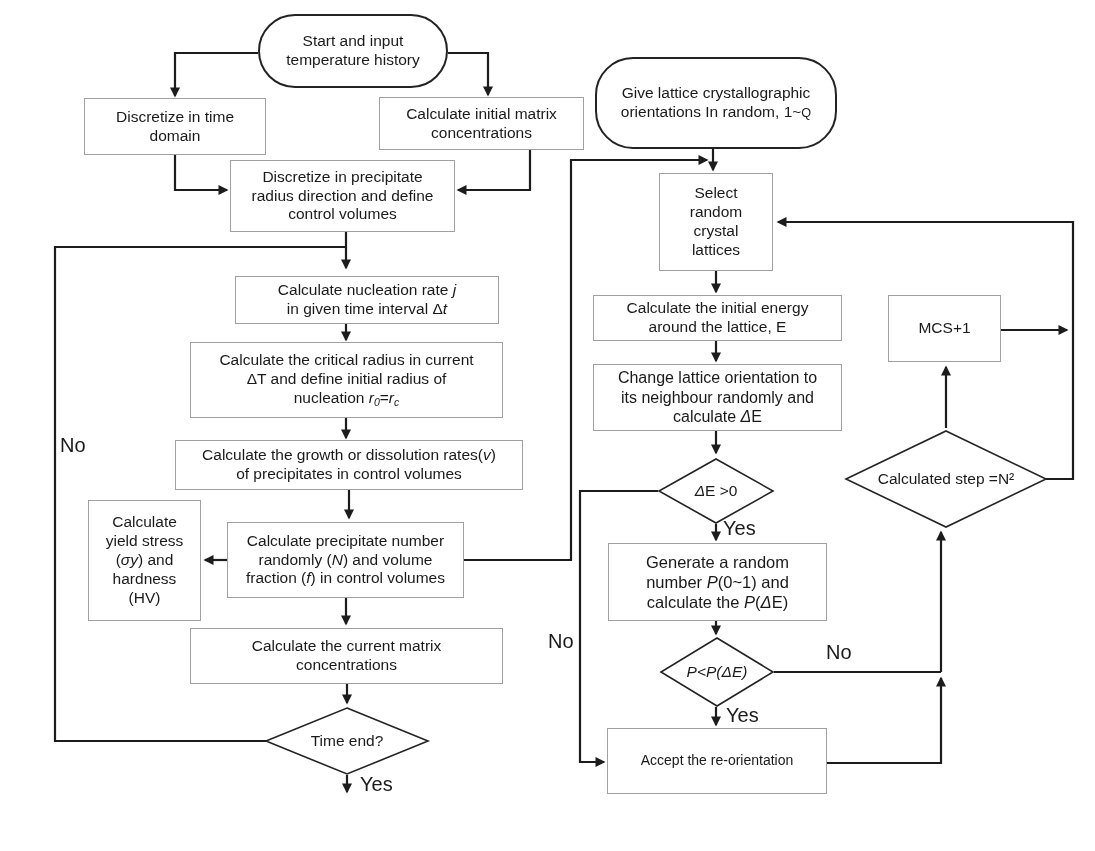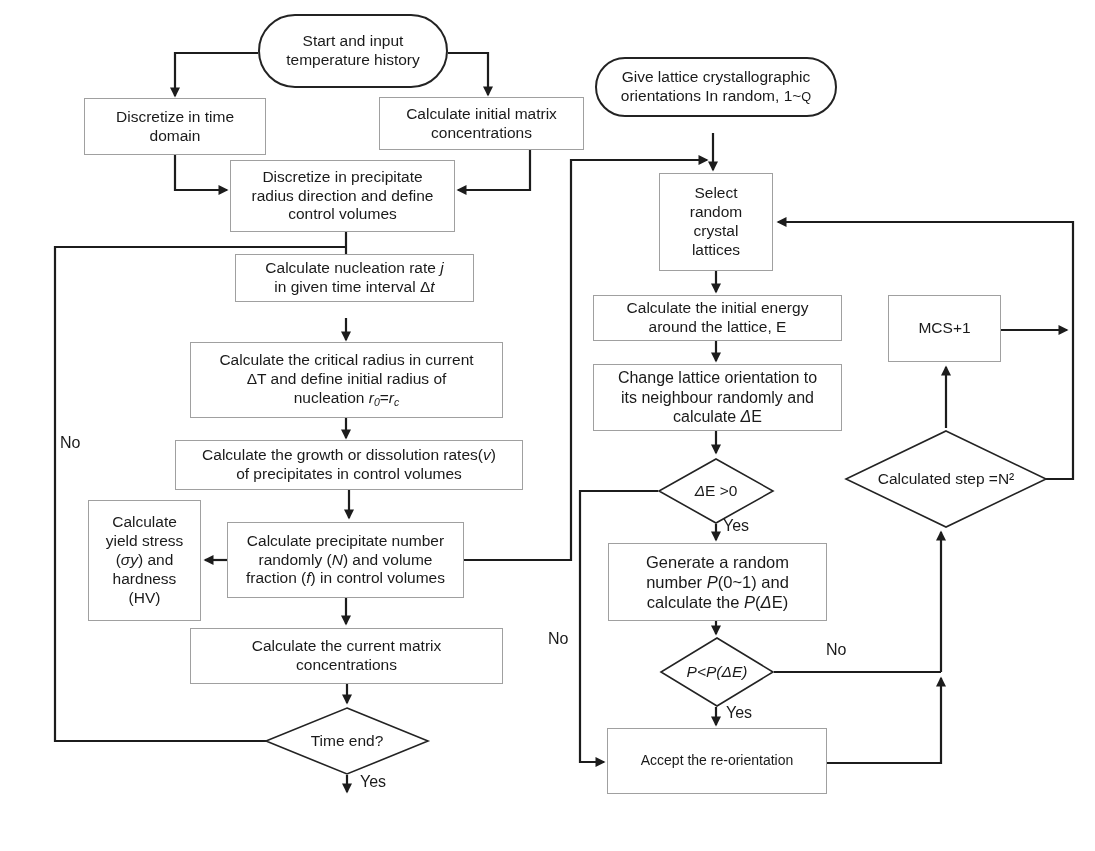--- a/index.html
+++ b/index.html
@@ -15,21 +15,21 @@
   .node{
     position:absolute;z-index:1;display:flex;align-items:center;justify-content:center;
     text-align:center;font-size:15.5px;line-height:1.22;padding:2px;box-sizing:border-box;
   }
   .process{border:1.5px solid var(--box-border,#a0a0a0);background:#fff;}
   .terminal{border:2px solid var(--terminal-border,#232323);background:#fff;}
   .diamond{background:transparent;padding:0;}
   .diamond>svg{position:absolute;left:0;top:0;width:100%;height:100%;}
   .diamond polygon{fill:#fff;stroke:var(--terminal-border,#232323);stroke-width:1.6;}
   .dtext{position:relative;z-index:1;}
-  .edge-label{position:absolute;z-index:2;font-size:16px;}
+  .edge-label{position:absolute;z-index:2;font-size:20px;}
   .i{font-style:italic;}
   .sub{font-size:0.68em;vertical-align:-0.3em;}
   .sm{font-size:0.82em;}
 </style>
 </head>
 <body>
 
 <div class="canvas">
 
   <svg class="wires" width="1095" height="851" viewBox="0 0 1095 851">
@@ -77,21 +77,21 @@
     </div>
 
   <div class="node process" style="left:379px;top:97px;width:205px;height:53px;">
       <span>Calculate initial matrix<br>concentrations</span>
     </div>
 
   <div class="node process" style="left:230px;top:160px;width:225px;height:72px;">
       <span>Discretize in precipitate<br>radius direction and define<br>control volumes</span>
     </div>
 
-  <div class="node process" style="left:235px;top:254px;width:239px;height:48px;">
+  <div class="node process" style="left:235px;top:276px;width:264px;height:48px;">
       <span><span>Calculate nucleation rate </span><span class="i">j</span><br><span>in given time interval Δ</span><span class="i">t</span></span>
     </div>
 
   <div class="node process" style="left:190px;top:342px;width:313px;height:76px;">
       <span>Calculate the critical radius in current<br>ΔT and define initial radius of<br><span>nucleation </span><span class="i">r</span><span class="sub i">0</span><span>=</span><span class="i">r</span><span class="sub i">c</span></span>
     </div>
 
   <div class="node process" style="left:175px;top:440px;width:348px;height:50px;">
       <span><span>Calculate the growth or dissolution rates(</span><span class="i">v</span><span>)</span><br>of precipitates in control volumes</span>
     </div>
@@ -109,21 +109,21 @@
     </div>
 
   <div class="node diamond" style="left:263px;top:705px;width:168px;height:72px;">
     <svg viewBox="0 0 168 72">
         <polygon points="84,3 165,36 84,69 3,36"></polygon>
       </svg>
     <span class="dtext">Time end?</span>
   </div>
 
 
-  <div class="node terminal" style="left:595px;top:57px;width:242px;height:60px;border-radius:38px;">
+  <div class="node terminal" style="left:595px;top:57px;width:242px;height:92px;border-radius:38px;">
       <span>Give lattice crystallographic<br><span>orientations In random, 1~</span><span class="sm">Q</span></span>
     </div>
 
   <div class="node process" style="left:659px;top:173px;width:114px;height:98px;">
       <span>Select<br>random<br>crystal<br>lattices</span>
     </div>
 
   <div class="node process" style="left:593px;top:295px;width:249px;height:46px;">
       <span>Calculate the initial energy<br>around the lattice, E</span>
     </div>

